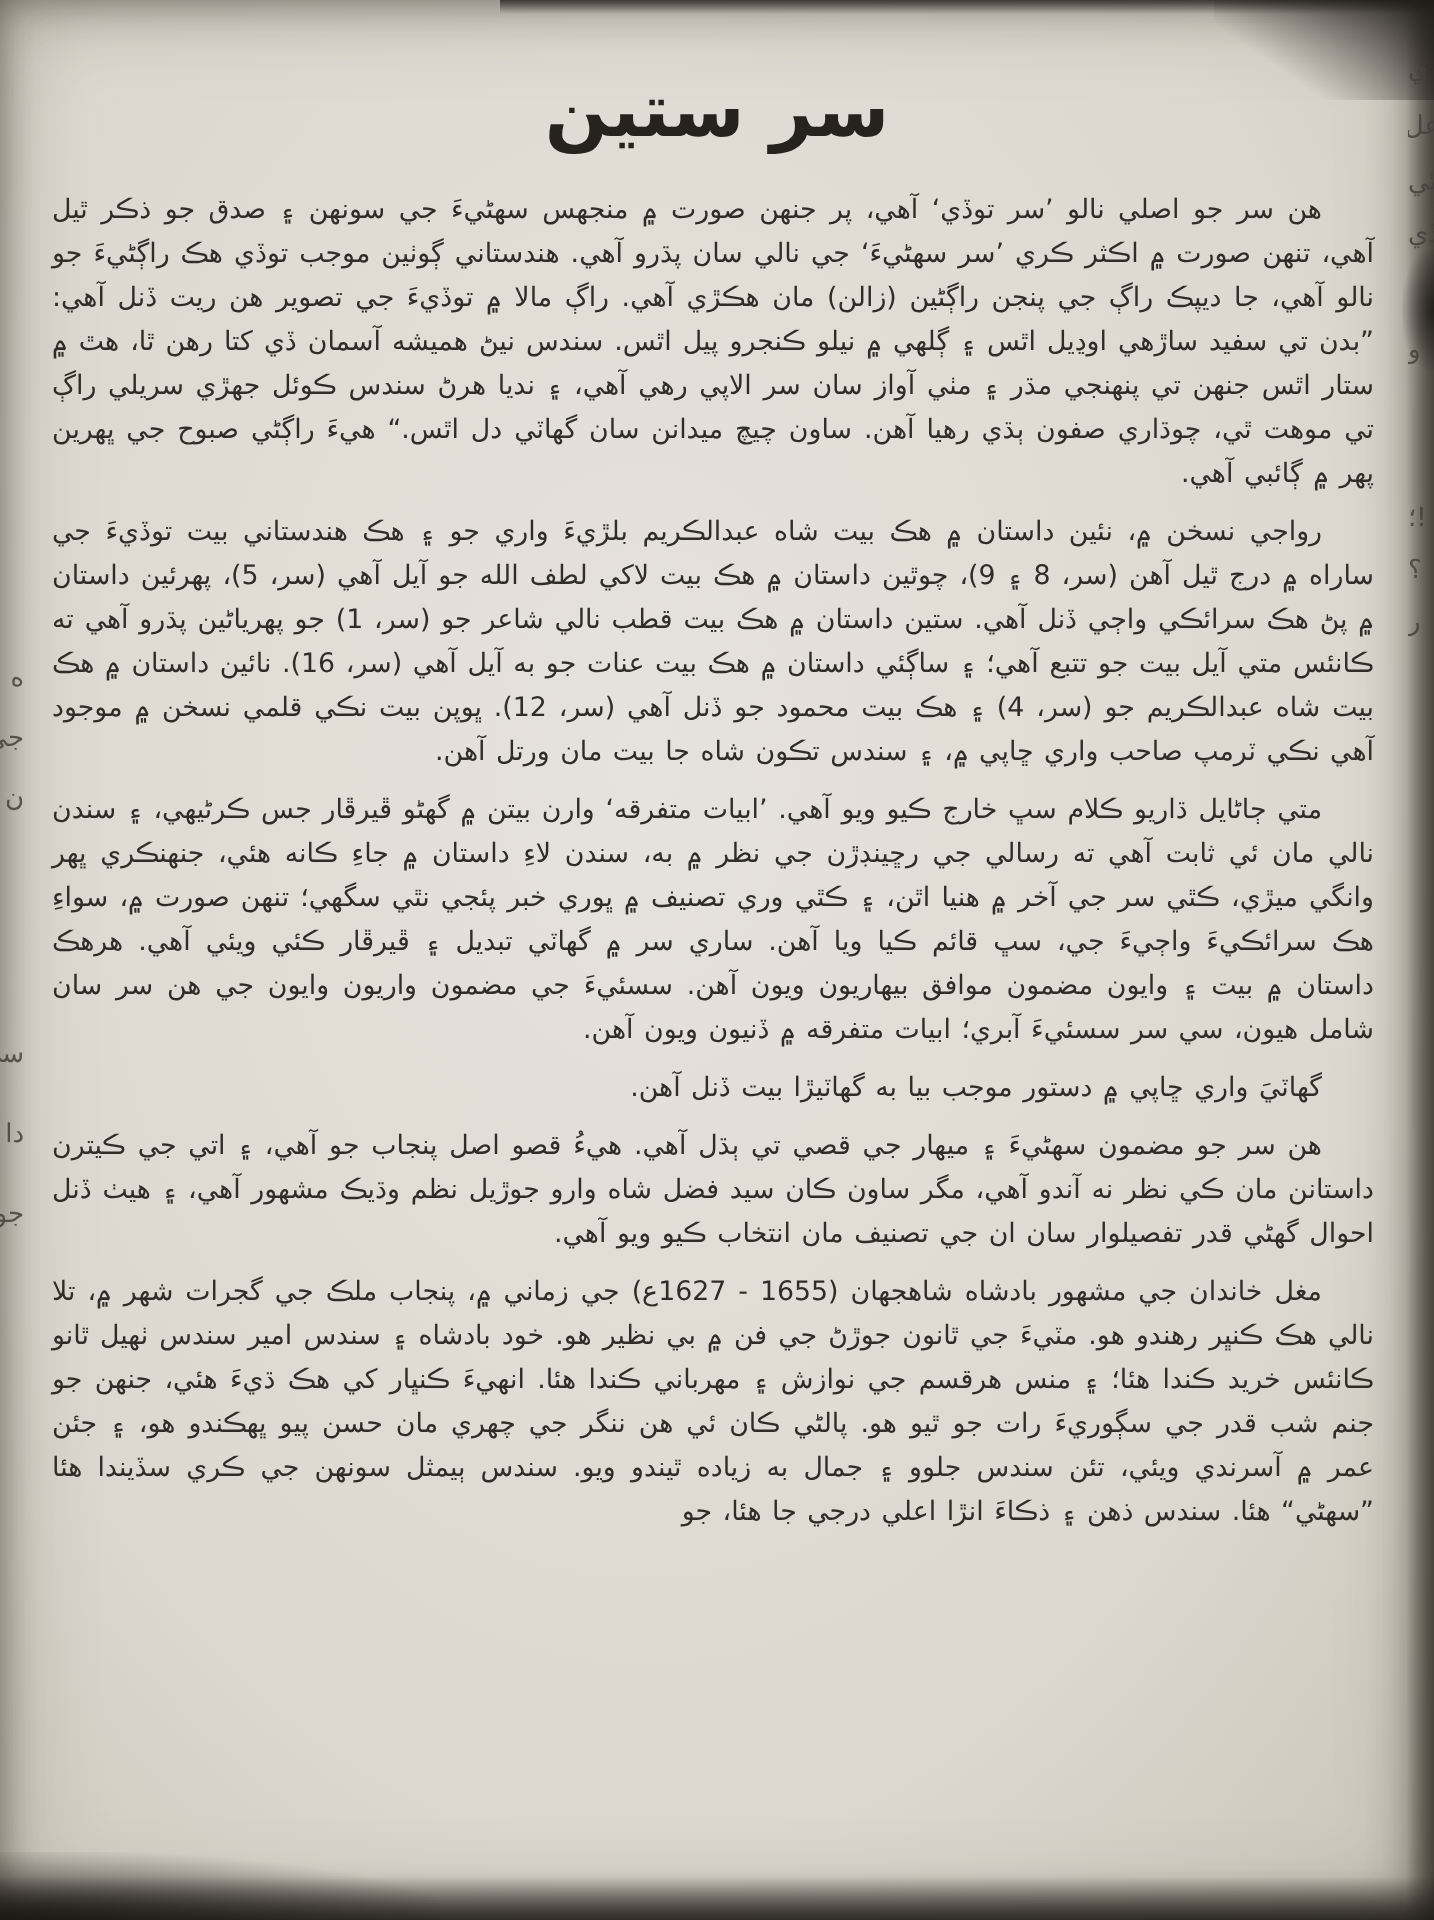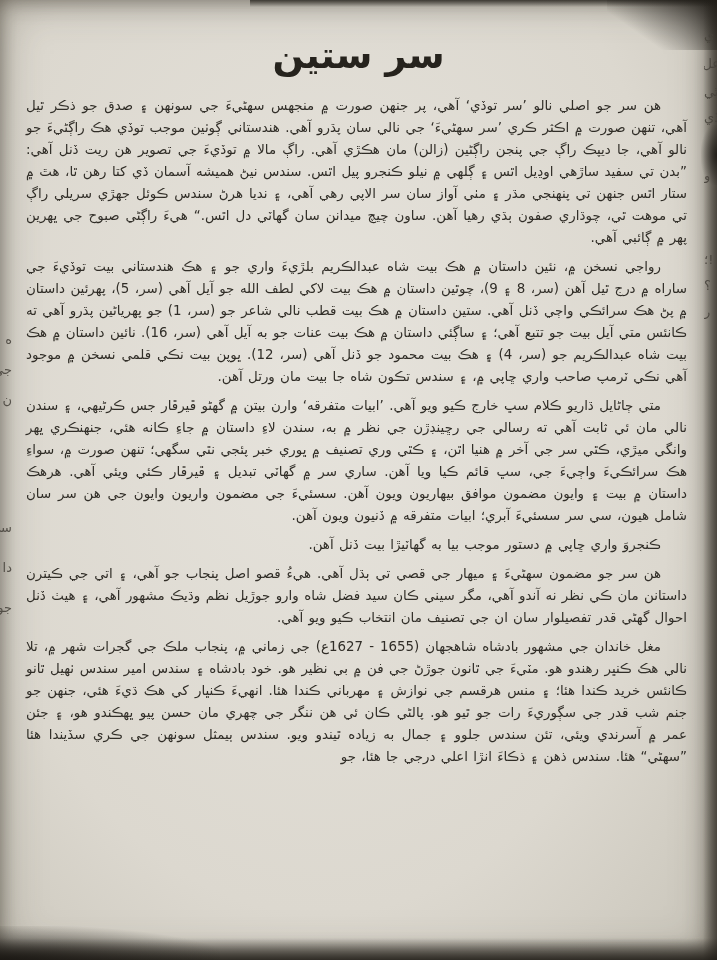--- a/index.html
+++ b/index.html
@@ -118,18 +118,18 @@
   <span id="fl3" class="edge-frag frag-left">سي</span>
   <span id="fl4" class="edge-frag frag-left">دا</span>
   <span id="fl5" class="edge-frag frag-left">جو</span>
 
   <h1 class="title">سر ستين</h1>
 
   <div class="content">
     <p>هن سر جو اصلي نالو ’سر توڏي‘ آهي، پر جنهن صورت ۾ منجهس سهڻيءَ جي سونهن ۽ صدق جو ذڪر ٿيل آهي، تنهن صورت ۾ اڪثر ڪري ’سر سهڻيءَ‘ جي نالي سان پڌرو آهي. هندستاني ڳوٺين موجب توڏي هڪ راڳڻيءَ جو نالو آهي، جا ديپڪ راڳ جي پنجن راڳڻين (زالن) مان هڪڙي آهي. راڳ مالا ۾ توڏيءَ جي تصوير هن ريت ڏنل آهي: ”بدن تي سفيد ساڙهي اوڍيل اٿس ۽ ڳلهي ۾ نيلو ڪنجرو پيل اٿس. سندس نيڻ هميشه آسمان ڏي کتا رهن ٿا، هٿ ۾ ستار اٿس جنهن تي پنهنجي مڌر ۽ مٺي آواز سان سر الاپي رهي آهي، ۽ نديا هرڻ سندس ڪوئل جهڙي سريلي راڳ تي موهت ٿي، چوڌاري صفون ٻڌي رهيا آهن. ساون چيچ ميدانن سان گهاٽي دل اٿس.“ هيءَ راڳڻي صبوح جي ڀهرين پهر ۾ ڳائبي آهي.</p>
     <p>رواجي نسخن ۾، نئين داستان ۾ هڪ بيت شاه عبدالڪريم بلڙيءَ واري جو ۽ هڪ هندستاني بيت توڏيءَ جي ساراه ۾ درج ٿيل آهن (سر، 8 ۽ 9)، چوٿين داستان ۾ هڪ بيت لاکي لطف الله جو آيل آهي (سر، 5)، پهرئين داستان ۾ پڻ هڪ سرائڪي واڄي ڏنل آهي. ستين داستان ۾ هڪ بيت قطب نالي شاعر جو (سر، 1) جو پهرياڻين پڌرو آهي ته ڪانئس متي آيل بيت جو تتبع آهي؛ ۽ ساڳئي داستان ۾ هڪ بيت عنات جو به آيل آهي (سر، 16). نائين داستان ۾ هڪ بيت شاه عبدالڪريم جو (سر، 4) ۽ هڪ بيت محمود جو ڏنل آهي (سر، 12). ڀوپن بيت نڪي قلمي نسخن ۾ موجود آهي نڪي ٽرمپ صاحب واري ڇاپي ۾، ۽ سندس تڪون شاه جا بيت مان ورتل آهن.</p>
     <p>متي ڄاڻايل ڌاريو ڪلام سڀ خارج ڪيو ويو آهي. ’ابيات متفرقه‘ وارن بيتن ۾ گهڻو ڦيرڦار جس ڪرڻيهي، ۽ سندن نالي مان ئي ثابت آهي ته رسالي جي رڇينڊڙن جي نظر ۾ به، سندن لاءِ داستان ۾ جاءِ ڪانه هئي، جنهنڪري ڀهر وانگي ميڙي، ڪٿي سر جي آخر ۾ هنيا اٿن، ۽ ڪٿي وري تصنيف ۾ ڀوري خبر پئجي نٿي سگهي؛ تنهن صورت ۾، سواءِ هڪ سرائڪيءَ واڄيءَ جي، سڀ قائم ڪيا ويا آهن. ساري سر ۾ گهاٽي تبديل ۽ ڦيرڦار ڪئي ويئي آهي. هرهڪ داستان ۾ بيت ۽ وايون مضمون موافق بيهاريون ويون آهن. سسئيءَ جي مضمون واريون وايون جي هن سر سان شامل هيون، سي سر سسئيءَ آبري؛ ابيات متفرقه ۾ ڏنيون ويون آهن.</p>
-    <p>ڪنجروَ واري ڇاپي ۾ دستور موجب بيا به گهاٽيڙا بيت ڏنل آهن.</p>
-    <p>هن سر جو مضمون سهڻيءَ ۽ ميهار جي قصي تي ٻڌل آهي. هيءُ قصو اصل پنجاب جو آهي، ۽ اتي جي ڪيترن داستانن مان ڪي نظر نه آندو آهي، مگر سيني ڪان سيد فضل شاه وارو جوڙيل نظم وڌيڪ مشهور آهي، ۽ هيٺ ڏنل احوال گهڻي قدر تفصيلوار سان ان جي تصنيف مان انتخاب ڪيو ويو آهي.</p>
+    <p>گهاٽيَ واري ڇاپي ۾ دستور موجب بيا به گهاٽيڙا بيت ڏنل آهن.</p>
+    <p>هن سر جو مضمون سهڻيءَ ۽ ميهار جي قصي تي ٻڌل آهي. هيءُ قصو اصل پنجاب جو آهي، ۽ اتي جي ڪيترن داستانن مان ڪي نظر نه آندو آهي، مگر ساون ڪان سيد فضل شاه وارو جوڙيل نظم وڌيڪ مشهور آهي، ۽ هيٺ ڏنل احوال گهڻي قدر تفصيلوار سان ان جي تصنيف مان انتخاب ڪيو ويو آهي.</p>
     <p>مغل خاندان جي مشهور بادشاه شاهجهان (1655 - 1627ع) جي زماني ۾، پنجاب ملڪ جي گجرات شهر ۾، تلا نالي هڪ ڪنڀر رهندو هو. مٽيءَ جي ٿانون جوڙڻ جي فن ۾ بي نظير هو. خود بادشاه ۽ سندس امير سندس ٺهيل ٿانو ڪانئس خريد ڪندا هئا؛ ۽ منس هرقسم جي نوازش ۽ مهرباني ڪندا هئا. انهيءَ ڪنڀار کي هڪ ڌيءَ هئي، جنهن جو جنم شب قدر جي سڳوريءَ رات جو ٿيو هو. پالڻي ڪان ئي هن ننگر جي چهري مان حسن پيو ڀهڪندو هو، ۽ جئن عمر ۾ آسرندي ويئي، تئن سندس جلوو ۽ جمال به زياده ٿيندو ويو. سندس ٻيمثل سونهن جي ڪري سڏيندا هئا ”سهڻي“ هئا. سندس ذهن ۽ ذڪاءَ انڙا اعلي درجي جا هئا، جو</p>
   </div>
 
 </div>
 
 </body></html>

